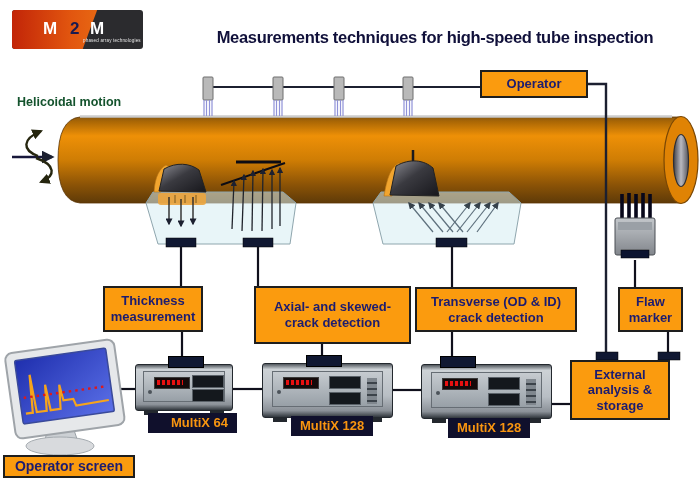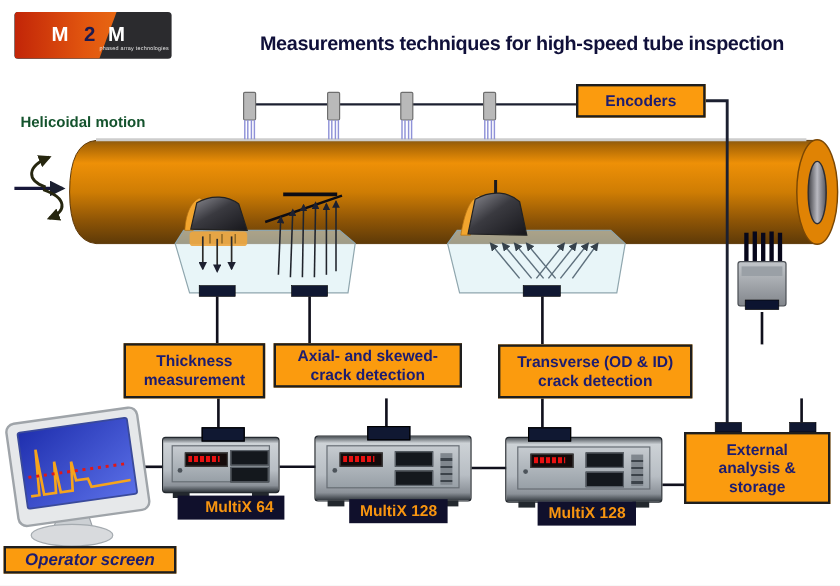--- a/index.html
+++ b/index.html
@@ -19,26 +19,26 @@
   
   .title{position:absolute;left:190px;top:12px;width:490px;text-align:center;
          font-weight:bold;font-size:16.5px;letter-spacing:-.3px;color:#10103a;margin-top:16px;}
   .helico{position:absolute;left:17px;top:95px;font-weight:bold;font-size:12.5px;color:#14532d;}
 
   
   .obox{position:absolute;background:#FB9B0E;border:2px solid #1e1e1e;color:#1C1C70;
         font-weight:bold;font-size:13px;line-height:1.2;display:flex;align-items:center;
         justify-content:center;text-align:center;white-space:pre-line;box-sizing:border-box;}
   .b-encoders{left:480px;top:70px;width:108px;height:28px;}
-  .b-thickness{left:103px;top:286px;width:118px;height:46px;}
-  .b-axial{left:228px;top:286px;width:157px;height:37px;}
+  .b-thickness{left:103px;top:286px;width:100px;height:46px;}
+  .b-axial{left:254px;top:286px;width:157px;height:58px;}
   .b-transverse{left:415px;top:287px;width:162px;height:45px;}
   .b-flaw{left:618px;top:287px;width:65px;height:45px;}
-  .b-external{left:570px;top:360px;width:122px;height:60px;}
-  .b-operator{left:3px;top:455px;width:144px;height:23px;font-size:14px;font-style:italic;}
+  .b-external{left:570px;top:360px;width:100px;height:60px;}
+  .b-operator{left:3px;top:455px;width:132px;height:23px;font-size:14px;}
 
   
   .dev{position:absolute;border:1px solid #23282e;border-radius:3px;box-sizing:border-box;
        background:linear-gradient(180deg,#52585e 0%,#cdd2d6 10%,#b8bec4 60%,#8b9198 88%,#31373d 100%);}
   .dev .tab{position:absolute;top:-9px;width:34px;height:10px;background:#101832;border:1px solid #000;}
   .dev .panel{position:absolute;left:7%;right:7%;top:13%;bottom:18%;
               background:linear-gradient(180deg,#c6cbd0,#98a0a7);border:1px solid #666d74;}
   .dev .led{position:absolute;left:10px;top:5px;width:34px;height:10px;background:#140a0a;border:1px solid #3a3a3a;}
   .dev .led::after{content:"";position:absolute;left:2px;top:2px;width:26px;height:5px;
               background:repeating-linear-gradient(90deg,#e81010 0 3px,#1a0a0a 3px 5px);}
@@ -226,27 +226,29 @@
     <div class="logo-left"></div>
     <span class="m1">M</span>
     <span class="d2">2</span>
     <span class="m2">M</span>
     <span class="tagline">phased array technologies</span>
   </div>
 
   <div class="title">Measurements techniques for high-speed tube inspection</div>
   <div class="helico">Helicoidal motion</div>
 
-  <div class="obox b-encoders">Encoders</div>
+  <div class="obox b-encoders">Operator</div>
   <div class="obox b-thickness">Thickness
 measurement</div>
   <div class="obox b-axial">Axial- and skewed-
 crack detection</div>
   <div class="obox b-transverse">Transverse (OD &amp; ID)
 crack detection</div>
+  <div class="obox b-flaw">Flaw
+marker</div>
   <div class="obox b-external">External
 analysis &amp;
 storage</div>
   <div class="obox b-operator">Operator screen</div>
 
   <div class="dev" style="left:135px;top:364px;width:98px;height:47px;">
     <div class="tab" style="left:32px;"></div>
     <div class="panel">
       <div class="led"></div>
       <div class="slot" style="left:48px;top:3px;"></div>

